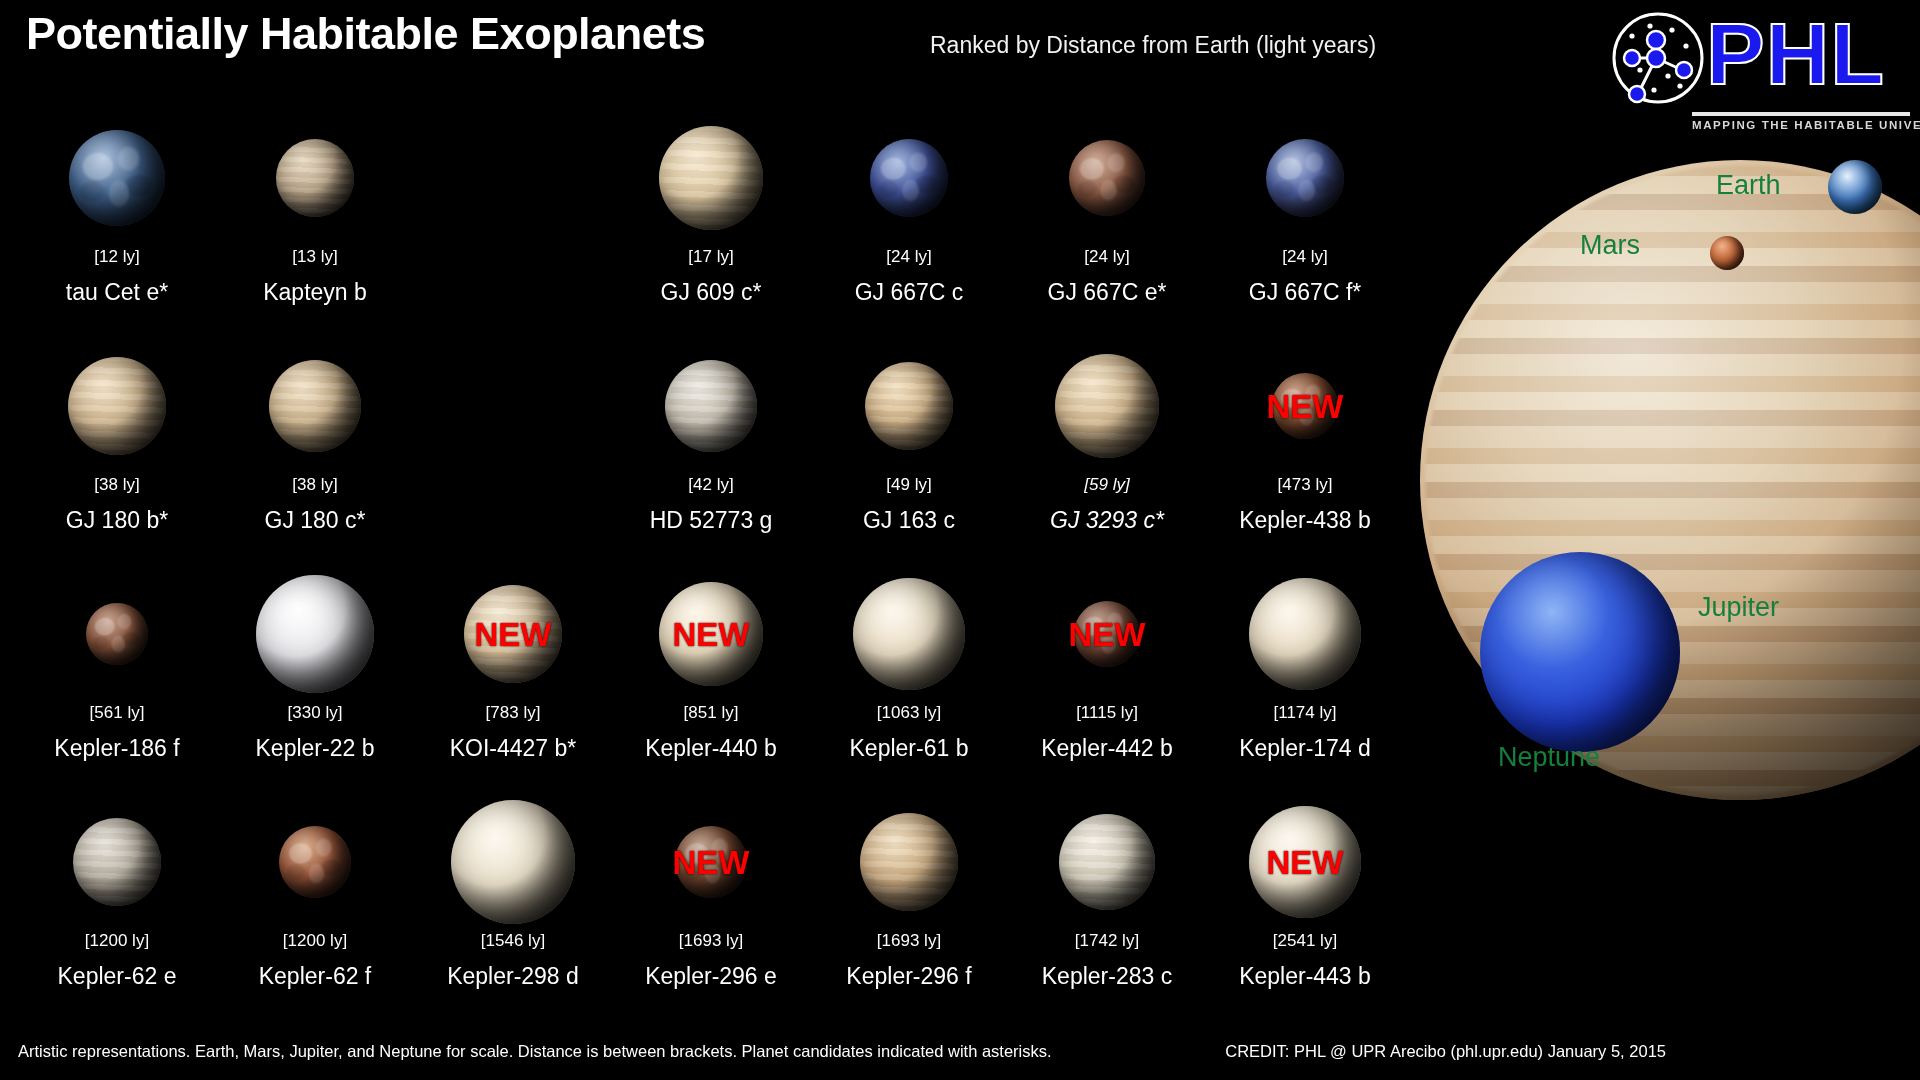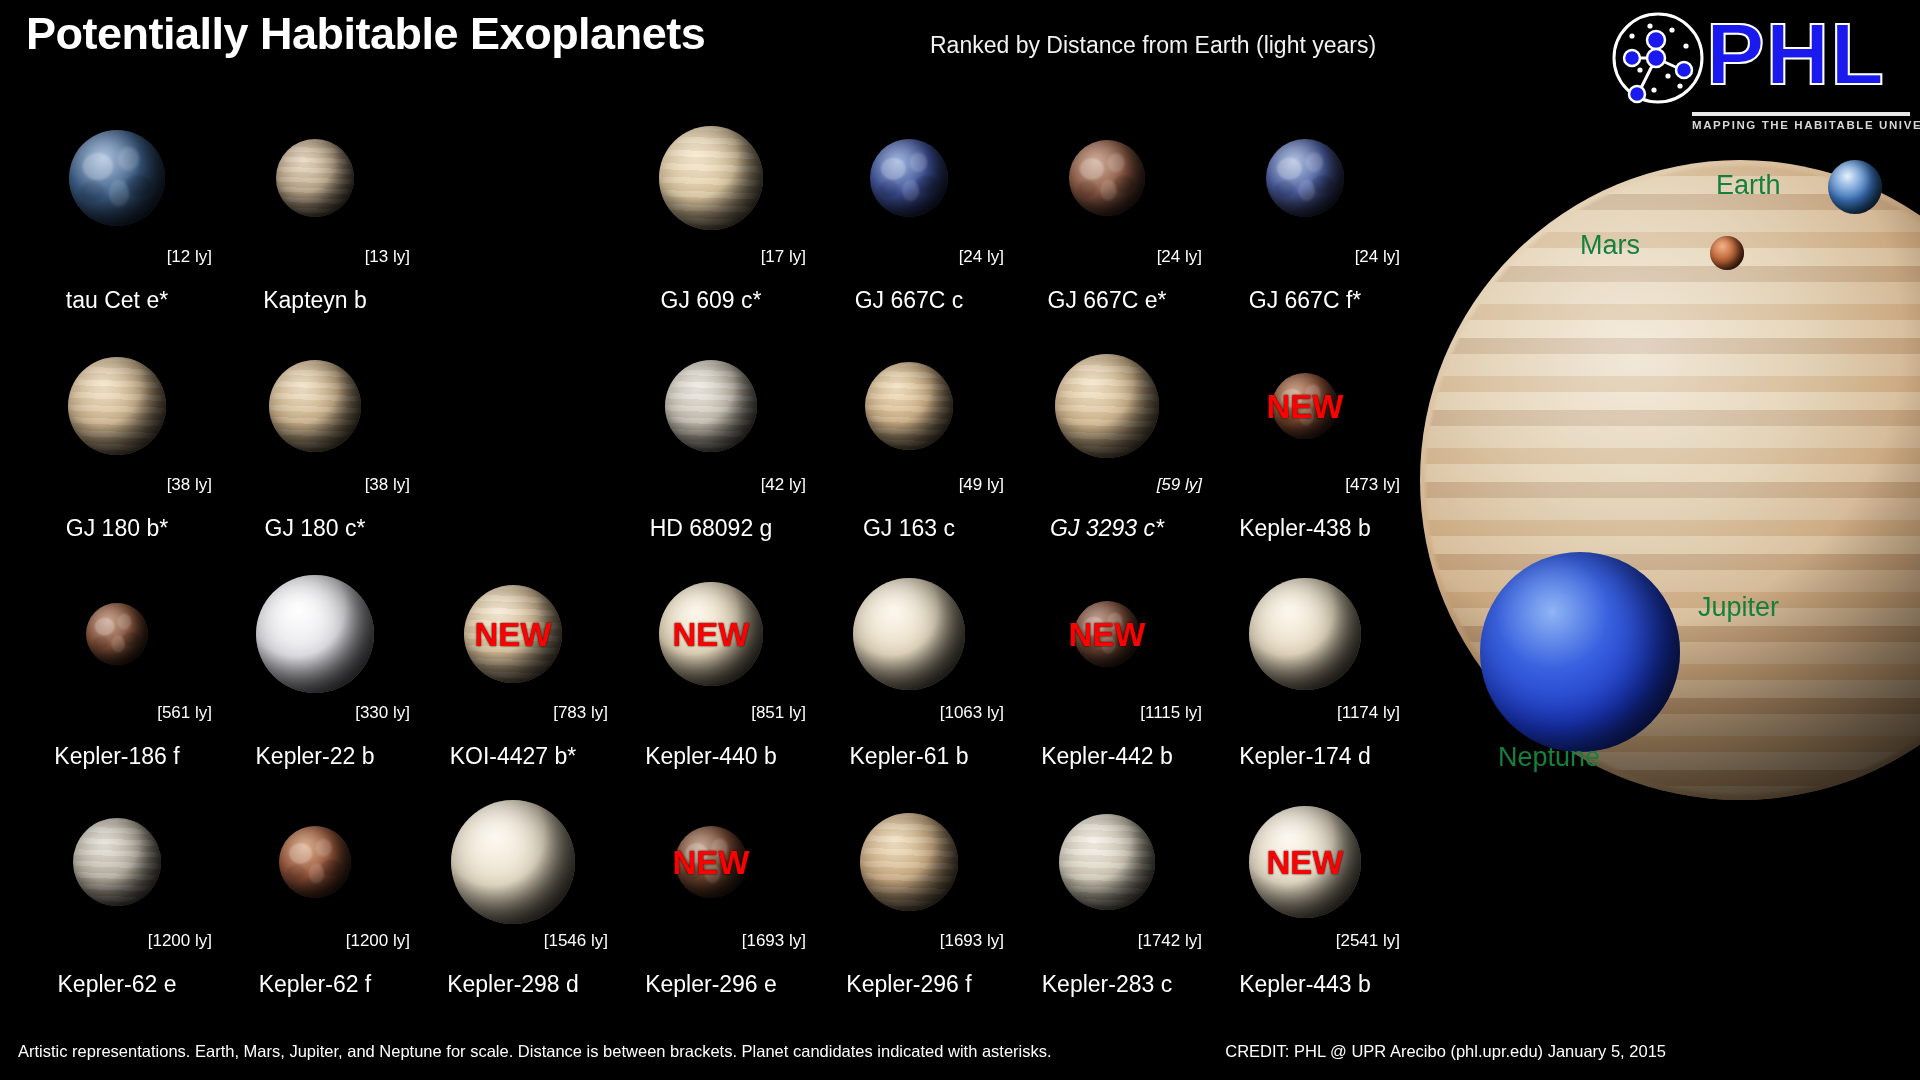--- a/index.html
+++ b/index.html
@@ -54,25 +54,25 @@
   .newbadge {
     position:absolute; left:50%; top:50%;
     transform:translate(-50%,-50%);
     font-family:"Liberation Sans", sans-serif;
     font-weight:bold; font-size:33px; color:#fe0000;
     letter-spacing:0px; line-height:1;
     text-shadow:0 0 2px #000;
   }
   .dist {
     font-family:"Liberation Sans", sans-serif;
-    font-size:17px; color:#ffffff; margin-top:2px; white-space:nowrap;text-align:right;
+    font-size:17px; color:#ffffff; margin-top:2px; white-space:nowrap;
   }
   .pname {
     font-family:"Liberation Sans", sans-serif;
-    font-size:23px; color:#ffffff; margin-top:20px; white-space:nowrap;
+    font-size:23px; color:#ffffff; margin-top:12px; white-space:nowrap;
   }
 
   
   #scale { position:absolute; left:1380px; top:110px; width:540px; height:900px; }
   .sobj { position:absolute; border-radius:50%; }
   .slabel {
     position:absolute;
     font-family:"Liberation Sans", sans-serif;
     font-size:27px; color:#15803d; white-space:nowrap;
   }
@@ -198,21 +198,21 @@
       <div class="dist">[38 ly]</div>
       <div class="pname">GJ 180 c*</div>
     </div>
     <div class="cell" style="left: 616px; top: 228px;">
       <div class="orb-wrap">
         <div class="orb" style="width: 92px; height: 92px; background: radial-gradient(circle at 36% 29%, rgb(236, 233, 226) 0%, rgb(201, 195, 182) 42%, rgb(107, 103, 94) 100%); box-shadow: rgba(0, 0, 0, 0.72) -12px -8.3px 27.6px inset;"></div>
         <div class="orb" style="width: 92px; height: 92px; opacity: 0.3; background: repeating-linear-gradient(182deg, rgba(255, 255, 255, 0.3) 0px, rgba(255, 255, 255, 0.3) 5.5px, rgba(120, 95, 65, 0.28) 5.5px, rgba(120, 95, 65, 0.28) 12px); mask-image: radial-gradient(circle, rgb(0, 0, 0) 62%, transparent 72%);"></div>
         <div class="orb" style="width: 92px; height: 92px; background: radial-gradient(circle at 33% 27%, rgba(255, 255, 255, 0.14) 0%, rgba(0, 0, 0, 0) 42%, rgba(0, 0, 0, 0.8) 96%);"></div>
       </div>
       <div class="dist">[42 ly]</div>
-      <div class="pname">HD 68092 g</div>
+      <div class="pname">HD 52773 g</div>
     </div>
     <div class="cell" style="left: 814px; top: 228px;">
       <div class="orb-wrap">
         <div class="orb" style="width: 88px; height: 88px; background: radial-gradient(circle at 36% 29%, rgb(242, 223, 188) 0%, rgb(210, 180, 138) 42%, rgb(106, 90, 64) 100%); box-shadow: rgba(0, 0, 0, 0.72) -11.4px -7.9px 26.4px inset;"></div>
         <div class="orb" style="width: 88px; height: 88px; opacity: 0.3; background: repeating-linear-gradient(182deg, rgba(255, 255, 255, 0.3) 0px, rgba(255, 255, 255, 0.3) 5.3px, rgba(120, 95, 65, 0.28) 5.3px, rgba(120, 95, 65, 0.28) 11.4px); mask-image: radial-gradient(circle, rgb(0, 0, 0) 62%, transparent 72%);"></div>
         <div class="orb" style="width: 88px; height: 88px; background: radial-gradient(circle at 33% 27%, rgba(255, 255, 255, 0.14) 0%, rgba(0, 0, 0, 0) 42%, rgba(0, 0, 0, 0.8) 96%);"></div>
       </div>
       <div class="dist">[49 ly]</div>
       <div class="pname">GJ 163 c</div>
     </div>

